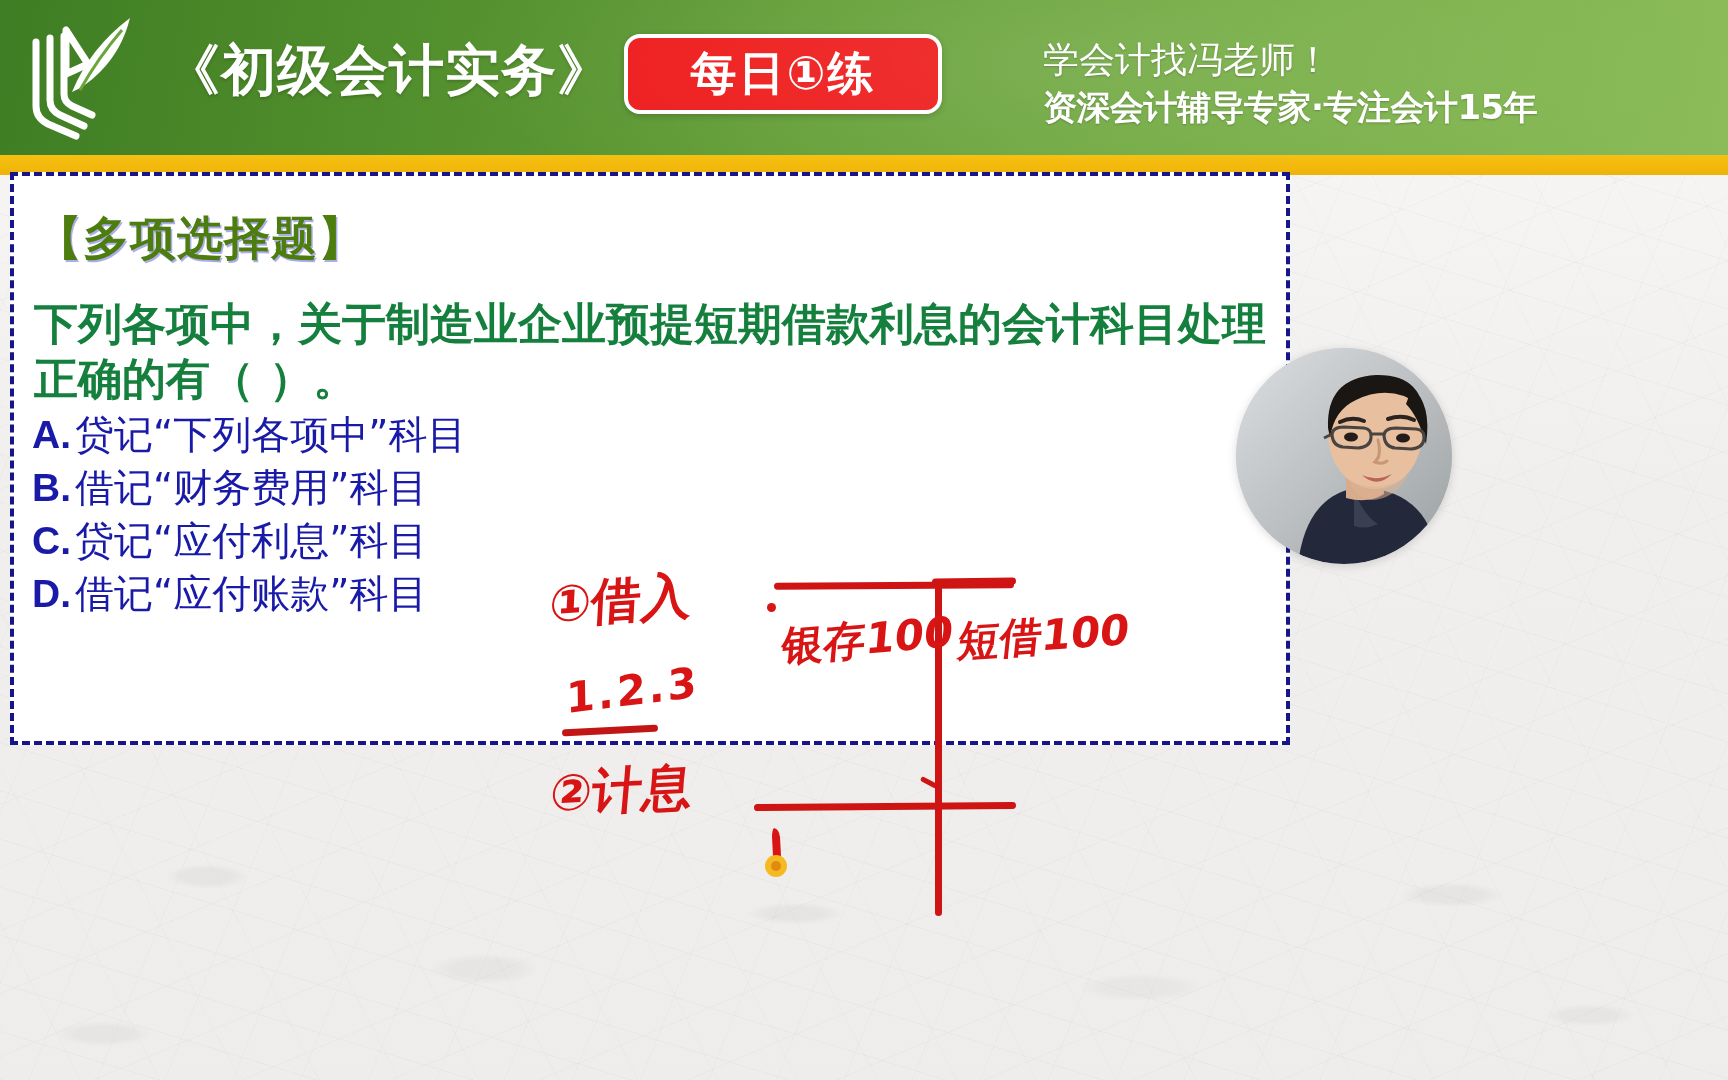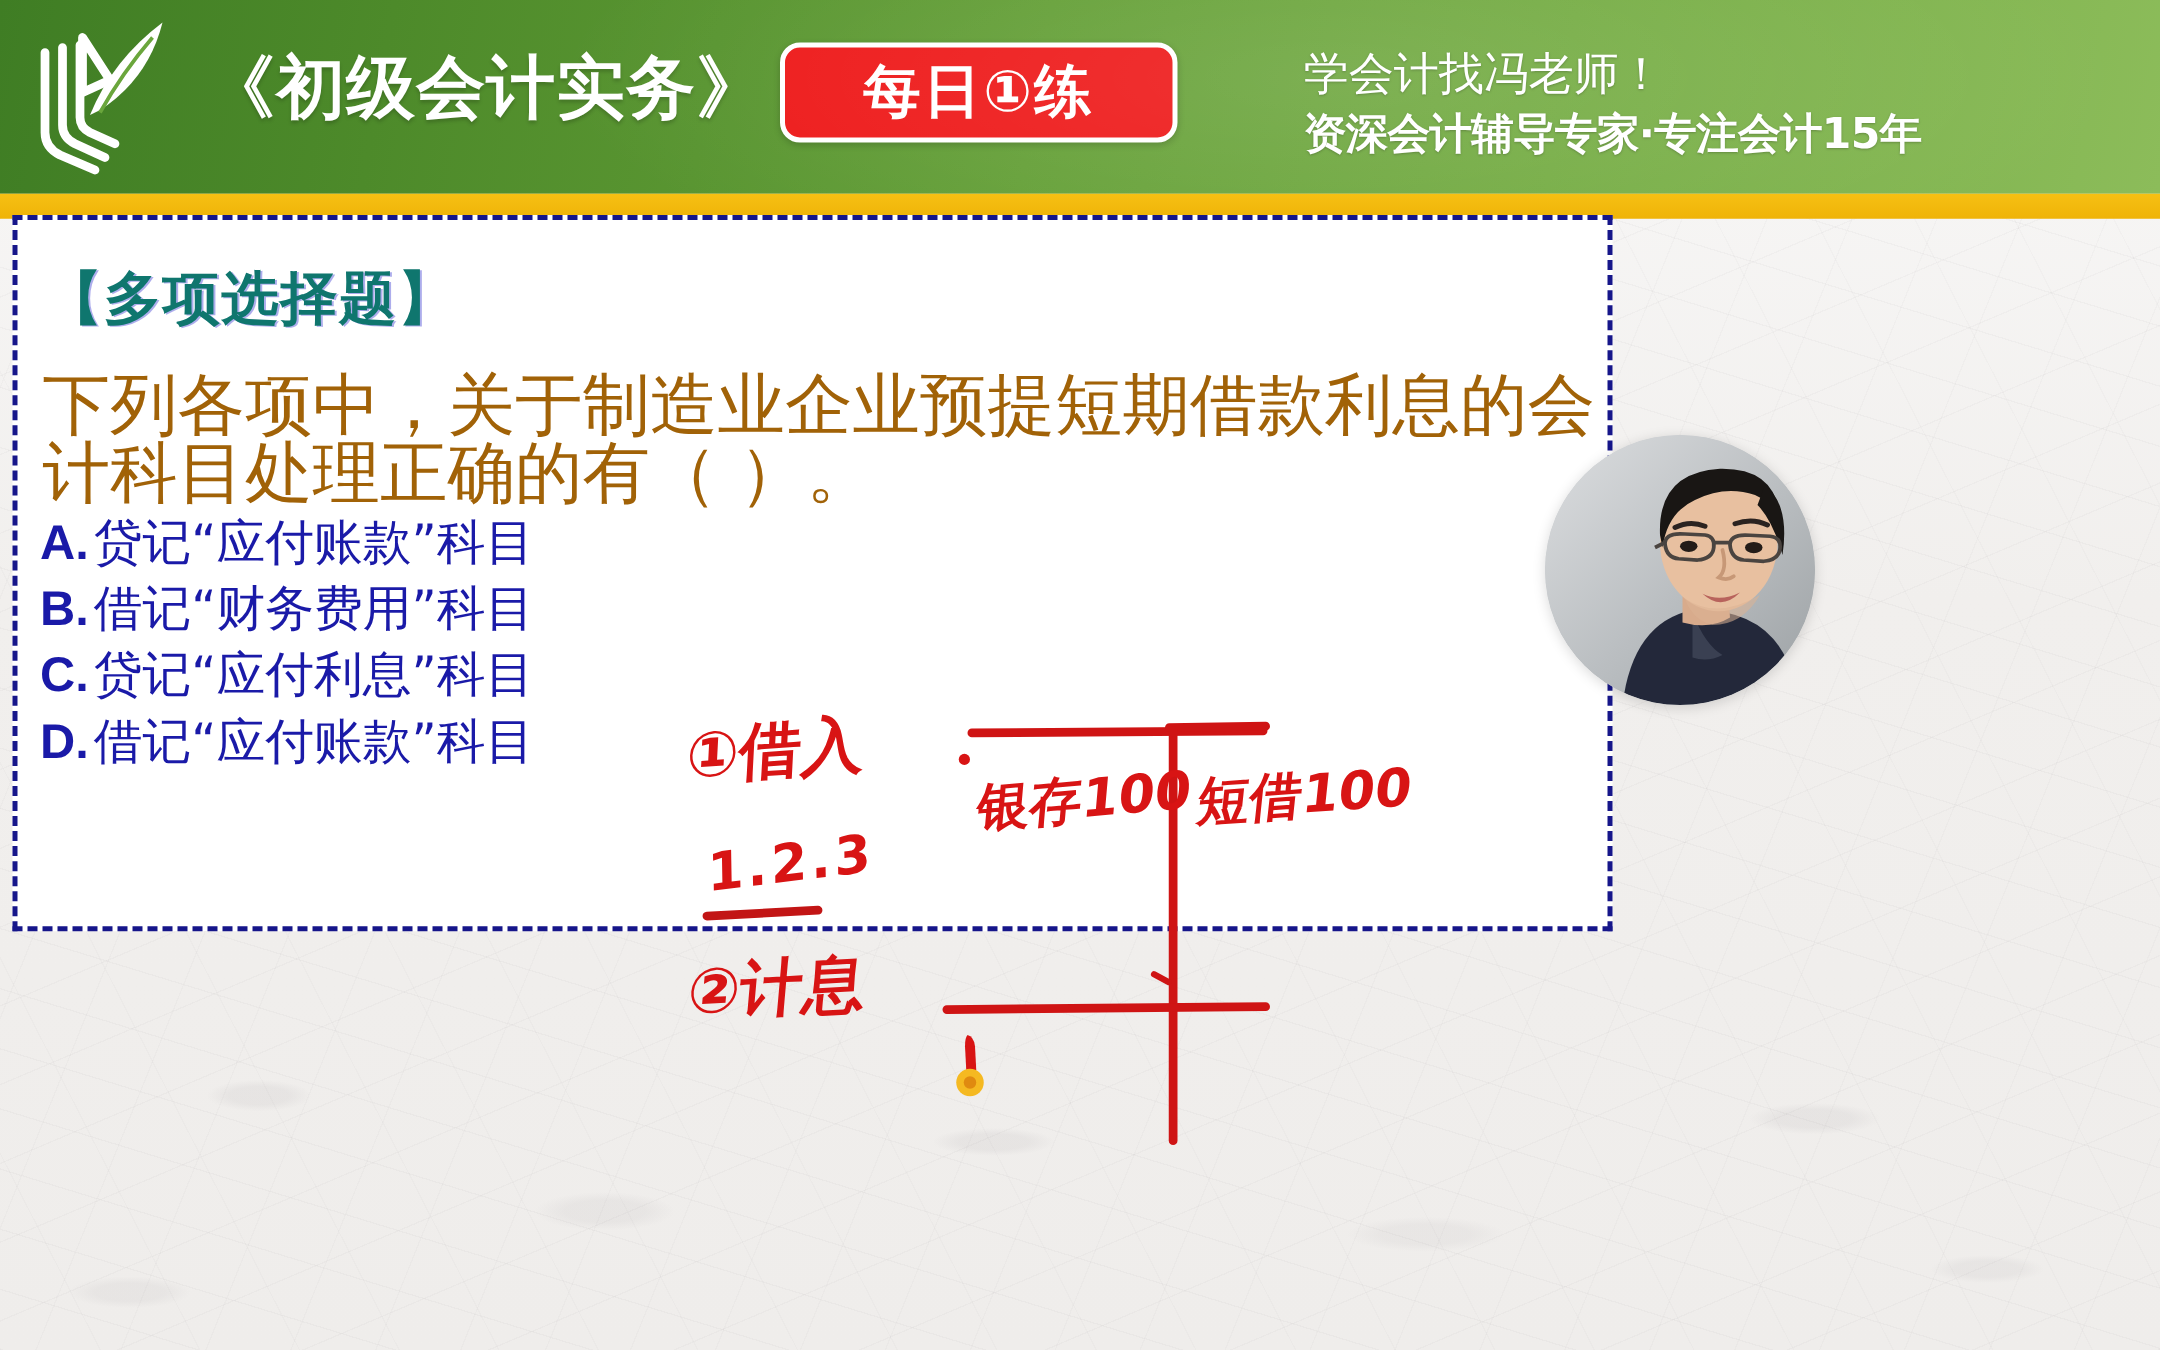--- a/index.html
+++ b/index.html
@@ -74,27 +74,27 @@
   }
   
   #slide{
     position:absolute;left:10px;top:172px;width:1280px;height:573px;
     background:#ffffff;border:4px dashed #16168a;box-sizing:border-box;
   }
   #slide-inner{position:absolute;inset:0;}
   #q-type{
     position:absolute;left:22px;top:32px;
     font-family:"DejaVu Sans","Liberation Sans",sans-serif;
-    font-size:46px;font-weight:700;color:#0f766e;letter-spacing:1px;white-space:nowrap;
+    font-size:46px;font-weight:700;color:#4d7c0f;letter-spacing:1px;white-space:nowrap;
     text-shadow:1.5px 1.5px 0 rgba(20,20,200,.35);
   }
   #q-stem{
     position:absolute;left:20px;top:120px;width:1250px;
     font-family:"DejaVu Sans","Liberation Sans",sans-serif;
-    font-size:54px;font-weight:400;color:#a16207;line-height:55px;letter-spacing:0px;
+    font-size:44px;font-weight:700;color:#15803d;line-height:55px;letter-spacing:0px;
   }
   #options{position:absolute;left:18px;top:232px;}
   .opt{
     font-family:"DejaVu Sans","Liberation Sans",sans-serif;
     font-size:39px;color:#1a1aa8;line-height:53px;white-space:nowrap;
   }
   .opt .ltr{font-weight:700;font-family:"Liberation Sans",sans-serif;margin-right:4px;}
   
   .hand{
     position:absolute;color:#d81414;
@@ -183,21 +183,21 @@
 
 <div id="slide">
   <div id="slide-inner">
 
     <div id="q-type">【多项选择题】</div>
 
     <div id="q-stem">下列各项中，关于制造业企业预提短期借款利息的会计科目处理正确的有（ ）。</div>
 
     <div id="options">
       <div class="opt">
-        <span class="ltr">A.</span><span>贷记“应付账款”科目</span>
+        <span class="ltr">A.</span><span>贷记“下列各项中”科目</span>
       </div>
       <div class="opt">
         <span class="ltr">B.</span><span>借记“财务费用”科目</span>
       </div>
       <div class="opt">
         <span class="ltr">C.</span><span>贷记“应付利息”科目</span>
       </div>
       <div class="opt">
         <span class="ltr">D.</span><span>借记“应付账款”科目</span>
       </div>

